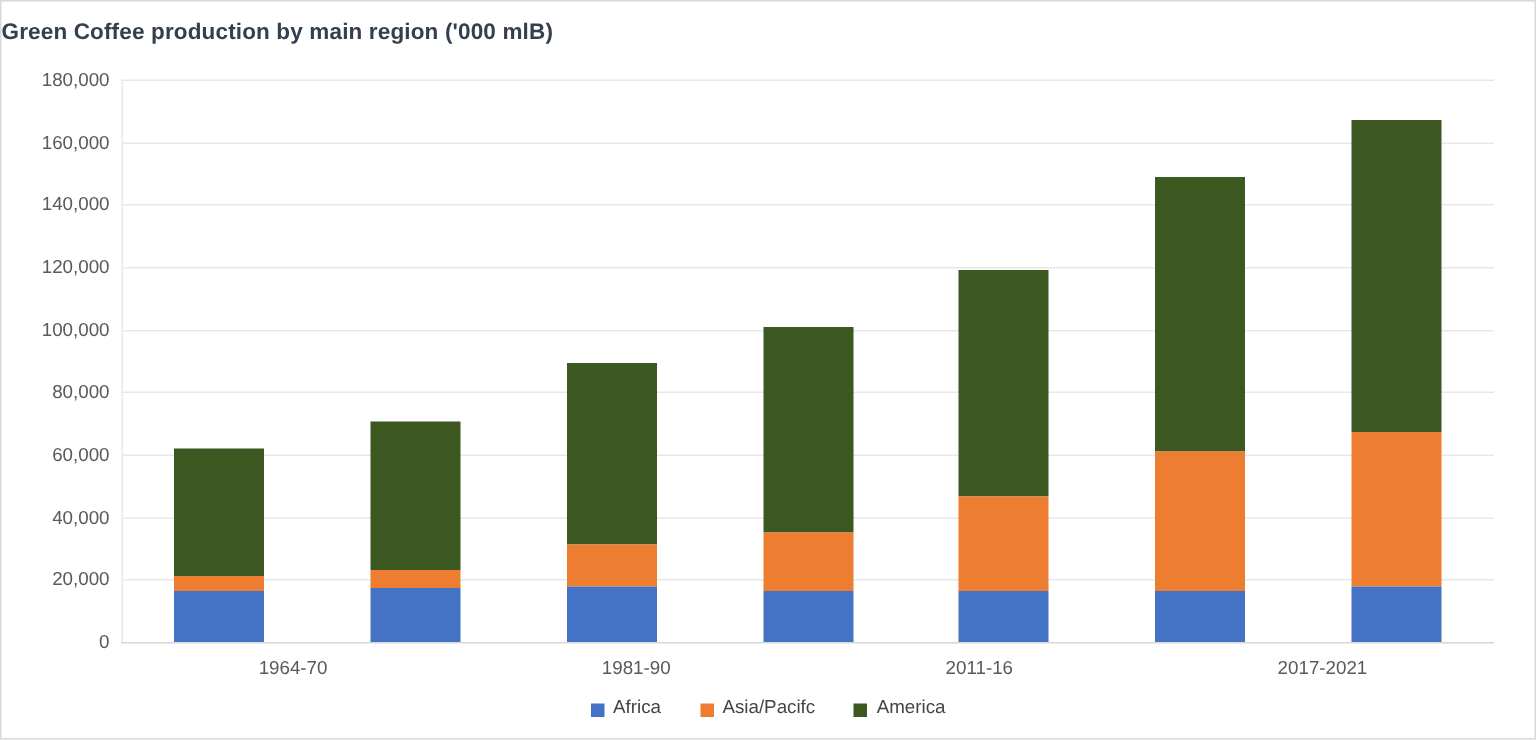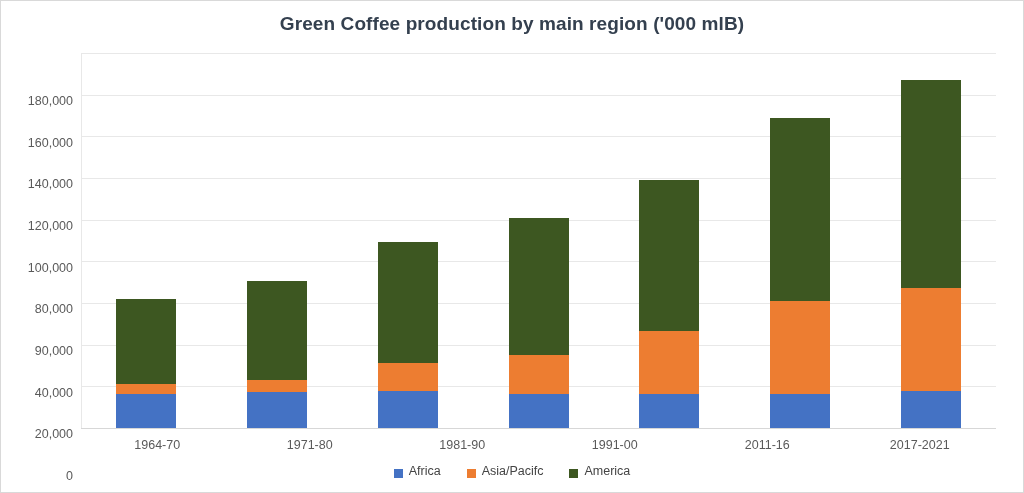--- a/index.html
+++ b/index.html
@@ -12,22 +12,22 @@
   #page{
     position:relative;
     width:1024px;height:493px;
     box-sizing:border-box;
     border:1px solid #d9d9d9;
     background:#fff;
   }
   #chart-title{
     position:absolute;
     left:0;right:0;top:12px;
-    text-align:center;
-    font-size:19px;
+    text-align:left;
+    font-size:15px;
     font-weight:bold;
     color:#34404f;
     letter-spacing:.1px;
   }
   
   #plot{
     position:absolute;
     left:80px;            
     top:52px;             
     width:915px;
@@ -45,21 +45,20 @@
     left:0;top:52px;
     width:72px;height:375px;
   }
   #ylabels .ylab{
     position:absolute;
     right:0;
     transform:translateY(-50%);
     font-size:12.5px;
     color:#5a5a5a;
     white-space:nowrap;
-    margin-top:48px;
   }
   #bars{
     position:absolute;
     left:0;right:0;bottom:0;top:0;
     display:flex;
     align-items:flex-end;
   }
   .bar-slot{
     flex:1 1 0;
     height:100%;
@@ -126,21 +125,21 @@
 
   <div id="chart-title">Green Coffee production by main region  ('000 mlB)</div>
 
   <div id="ylabels">
       <div class="ylab" style="top: 0px;">180,000</div>
       <div class="ylab" style="top: 41.6667px;">160,000</div>
       <div class="ylab" style="top: 83.3333px;">140,000</div>
       <div class="ylab" style="top: 125px;">120,000</div>
       <div class="ylab" style="top: 166.667px;">100,000</div>
       <div class="ylab" style="top: 208.333px;">80,000</div>
-      <div class="ylab" style="top: 250px;">90,000</div>
+      <div class="ylab" style="top: 250px;">60,000</div>
       <div class="ylab" style="top: 291.667px;">40,000</div>
       <div class="ylab" style="top: 333.333px;">20,000</div>
       <div class="ylab" style="top: 375px;">0</div>
     </div>
 
   <div class="axis-line"></div>
 
   <div id="plot">
     <div id="gridlines">
         <div class="gridline" style="top: 0px;"></div>
@@ -202,23 +201,21 @@
             <div class="seg africa" style="height: 37.0833px; background: rgb(68, 114, 196);"></div>
             <div class="seg asia" style="height: 102.917px; background: rgb(237, 125, 49);"></div>
             <div class="seg america" style="height: 207.917px; background: rgb(61, 87, 33);"></div>
           </div>
         </div>
       </div>
   </div>
 
   <div id="xlabels">
       <div class="xlab">1964-70</div>
-      <div class="xlab">1971-80</div>
       <div class="xlab">1981-90</div>
-      <div class="xlab">1991-00</div>
       <div class="xlab">2011-16</div>
       <div class="xlab">2017-2021</div>
     </div>
 
   <div id="legend">
       <div class="legend-item">
         <span class="legend-swatch" style="background: rgb(68, 114, 196);"></span>
         <span>Africa</span>
       </div>
       <div class="legend-item">

